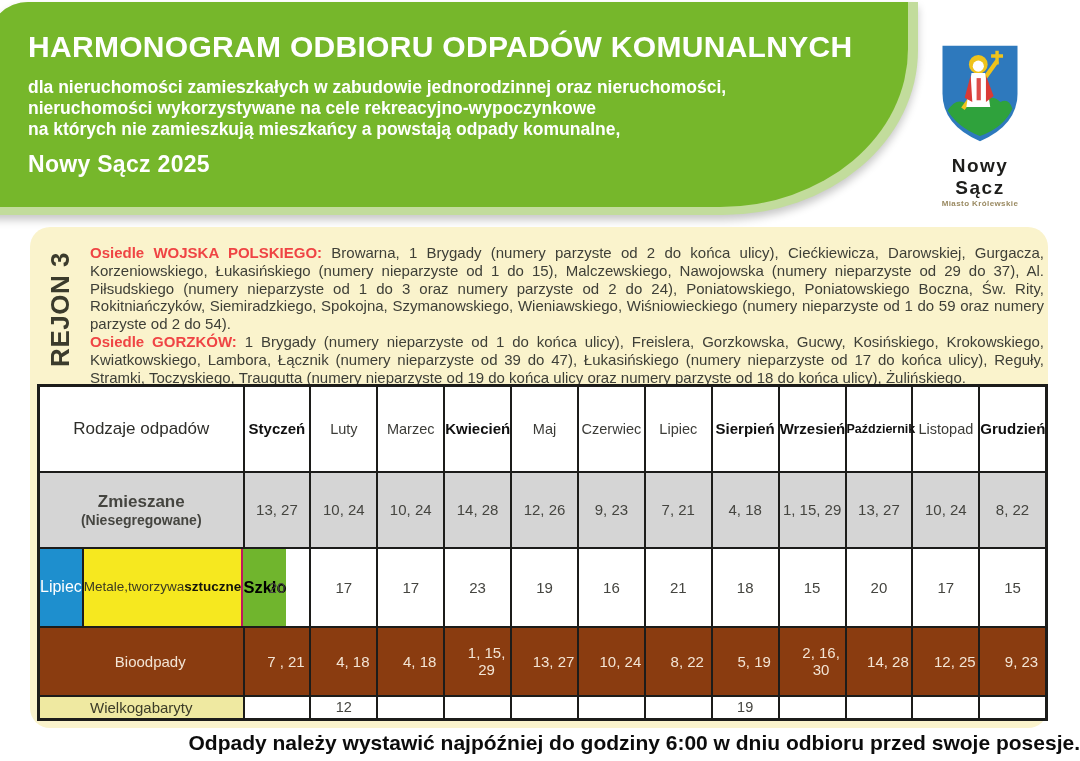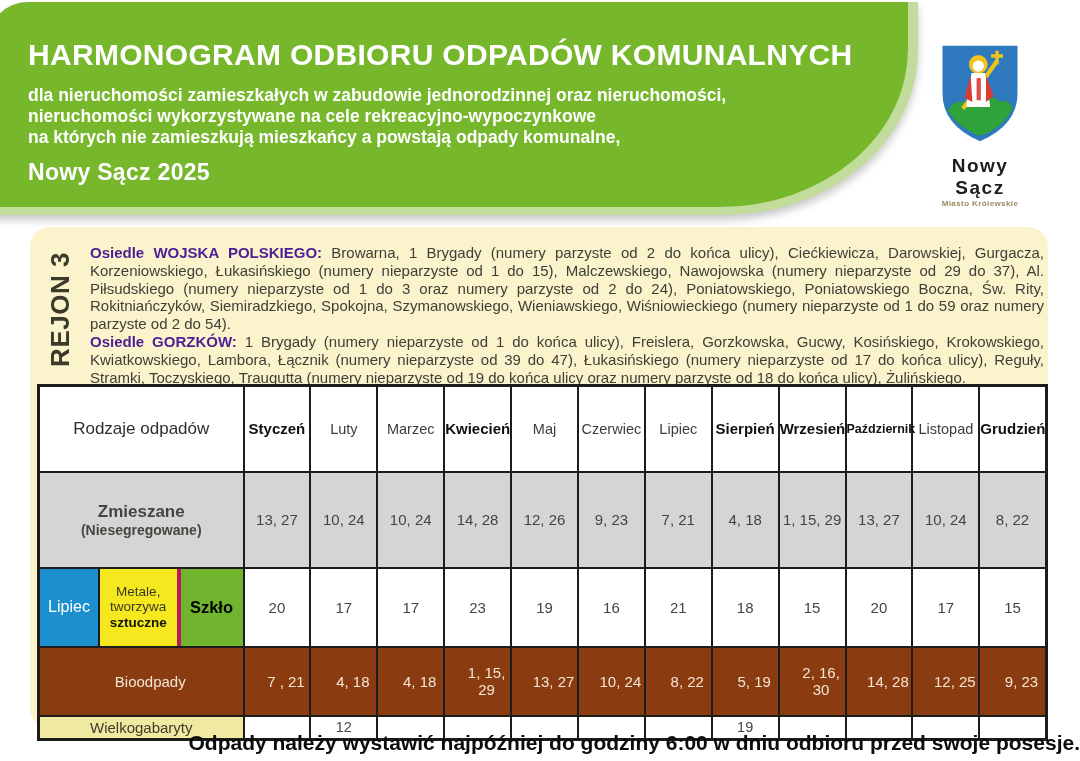--- a/index.html
+++ b/index.html
@@ -13,21 +13,21 @@
     position:absolute;left:-12px;top:2px;width:930px;height:213px;
     background:#c2dc9c;
     border-radius:40px 0 195px 0 / 40px 0 165px 0;
     box-shadow:0 5px 8px rgba(0,0,0,.22);
   }
   .banner{
     position:absolute;left:-12px;top:2px;width:920px;height:205px;
     background:#76b72b;color:#fff;
     border-radius:40px 0 188px 0 / 40px 0 158px 0;
   }
-  .banner-inner{position:absolute;left:40px;top:36px;width:840px;}
+  .banner-inner{position:absolute;left:40px;top:28px;width:840px;}
   .title{font-size:30px;font-weight:bold;letter-spacing:.3px;margin:0 0 13px 0;}
   .subtitle{font-size:17.5px;font-weight:bold;line-height:21px;}
   .cityyear{font-size:23px;font-weight:bold;margin-top:11px;letter-spacing:.3px;}
   
   .crest{position:absolute;left:928px;top:44px;width:104px;text-align:center;}
   .crest-name{font-size:19px;font-weight:bold;color:#1d1d1b;letter-spacing:1.5px;margin-top:3px;}
   .crest-sub{font-size:8px;font-weight:bold;color:#9a8a62;letter-spacing:.4px;}
   
   .panel{
     position:absolute;left:30px;top:227px;width:1018px;height:501px;
@@ -39,50 +39,50 @@
   }
   .rejon span{
     transform:rotate(-90deg);white-space:nowrap;
     font-size:26px;font-weight:bold;color:#3b3b2c;letter-spacing:.5px;
   }
   .streets{
     position:absolute;left:90px;top:244px;width:954px;
     font-size:15px;line-height:17.8px;text-align:justify;color:#3e3f37;
   }
   .streets p{margin:0;}
-  .streets strong{color:#4c1d95;}
+  .streets strong{color:#ef4444;}
   
   table.sched{
     position:absolute;left:37px;top:384px;width:1009px;
     border-collapse:collapse;table-layout:fixed;
     border:3px solid #1c1c1a;background:#fff;
   }
   .sched th,.sched td{
     border:2px solid #1c1c1a;text-align:center;vertical-align:middle;padding:0;
   }
   .row-head{height:86px;}
   .corner{font-size:17px;font-weight:normal;color:#2e2e2a;background:#fff;}
   th.month{font-size:14.5px;font-weight:normal;color:#3c3c38;background:#fff;}
   th.month.b{font-weight:bold;color:#101010;font-size:15px;}
   th.month.sm{font-size:12.5px;}
-  .row-zmieszane{height:96px;margin-top:12px;}
+  .row-zmieszane{height:76px;margin-top:12px;}
   .row-zmieszane td{background:#d5d5d5;color:#454540;font-size:15px;}
   .zm-label{color:#1b1b18;}
   .zm-l1{font-size:17px;font-weight:bold;}
   .zm-l2{font-size:14px;font-weight:bold;}
   .row-segreg{height:77px;}
   .row-segreg td{background:#fff;color:#454540;font-size:15px;}
   td.seg-cell{padding:0;}
   .seg{display:flex;height:77px;}
   .seg>div{display:flex;align-items:center;justify-content:center;}
   .papier{width:58px;background:#1e8fce;color:#fff;font-size:16px;}
   .metale{
     flex:1;background:#f6e81f;color:#3a3a22;font-size:13.5px;line-height:15.5px;
-    border-left:2px solid #1c1c1a;border-right:4px solid #be185d;
-    flex-direction:column;
+    border-left:2px solid #1c1c1a;border-right:2px solid #be185d;
+    flex-direction:row;
   }
   .metale .b3{font-weight:bold;color:#14140a;}
   .szklo{width:62px;background:#70b52d;color:#000000;font-weight:bold;font-size:16.5px;}
   .row-bio{height:69px;}
   .row-bio td{background:#8a3c10;color:#f3e4d4;font-size:15px;padding-left:18px;}
   .bio-label{font-size:17px;color:#f6e8d8;}
   .row-wielko{height:24px;}
   .row-wielko td{background:#fff;color:#454540;font-size:14.5px;}
   .row-wielko td.wk-label{background:#efe9a1;color:#3c3c28;font-size:15px;}
   

